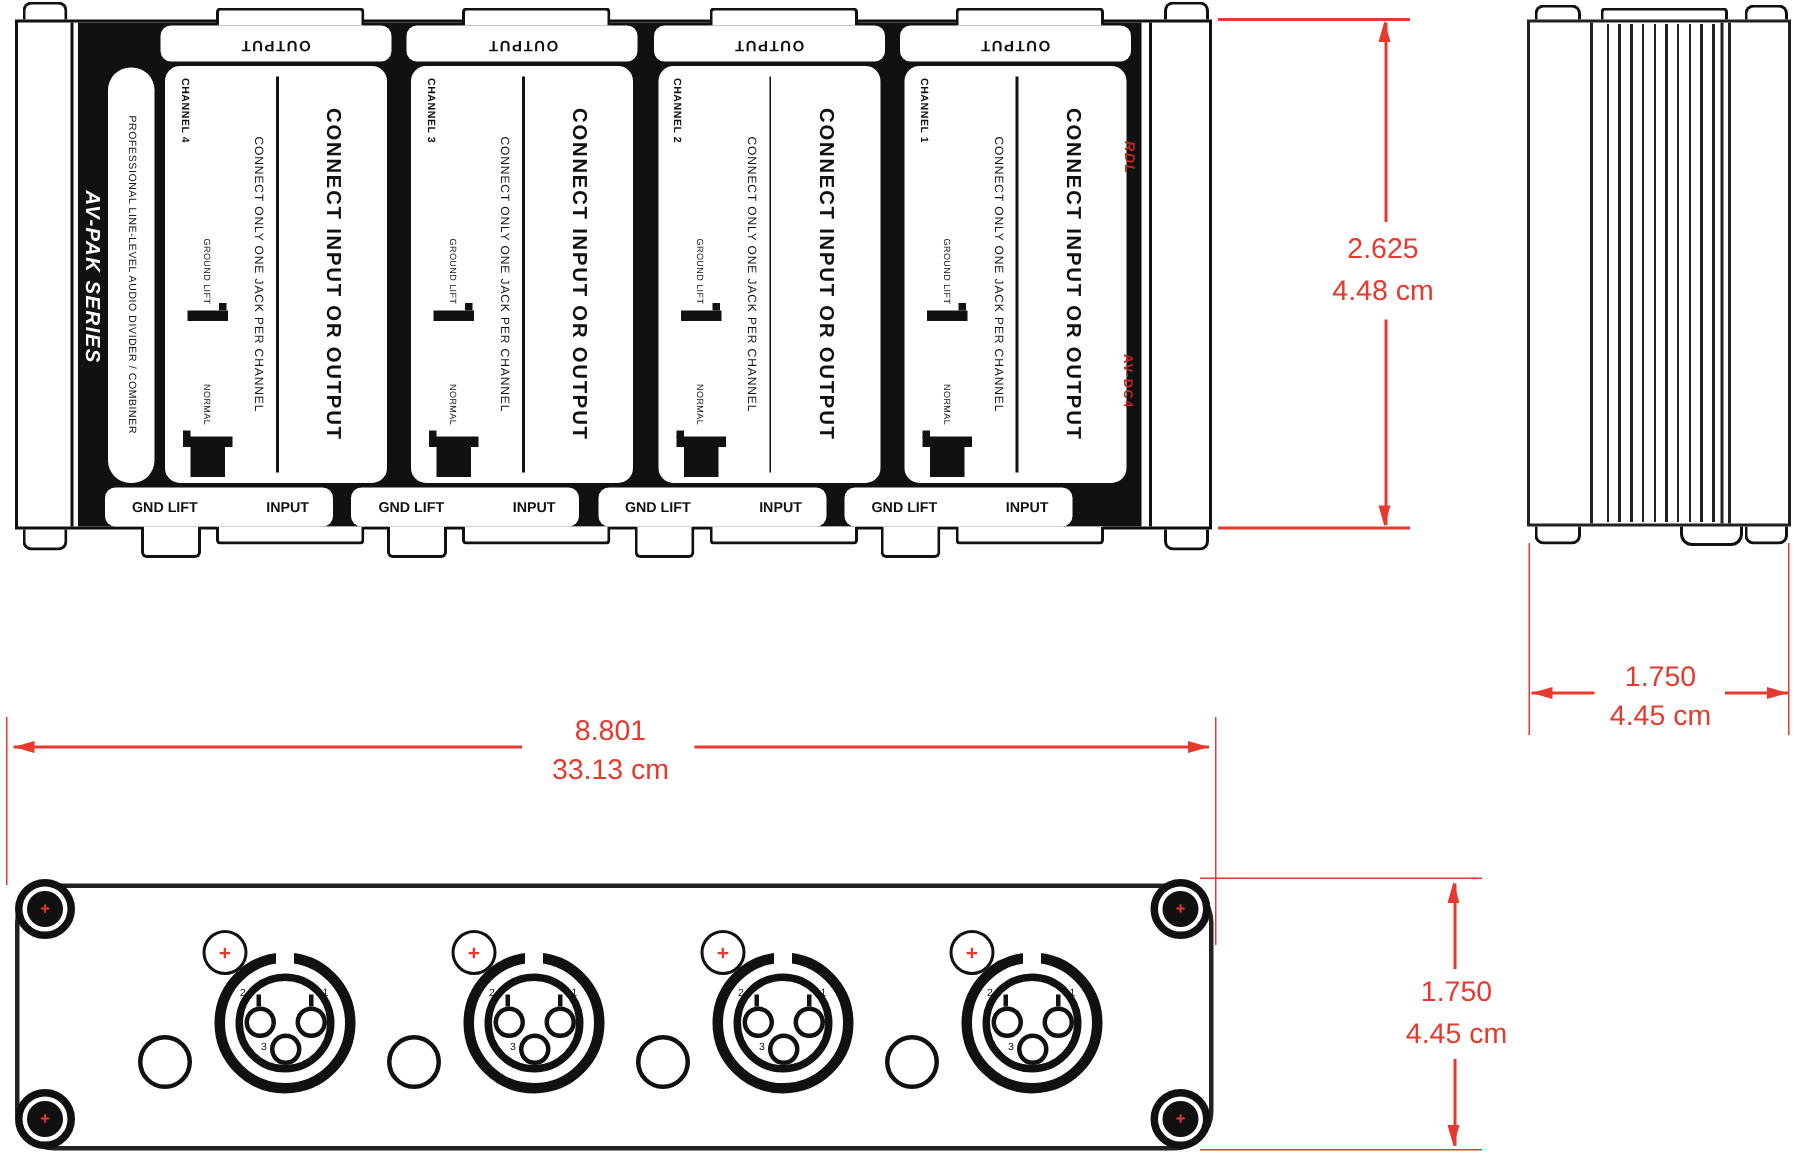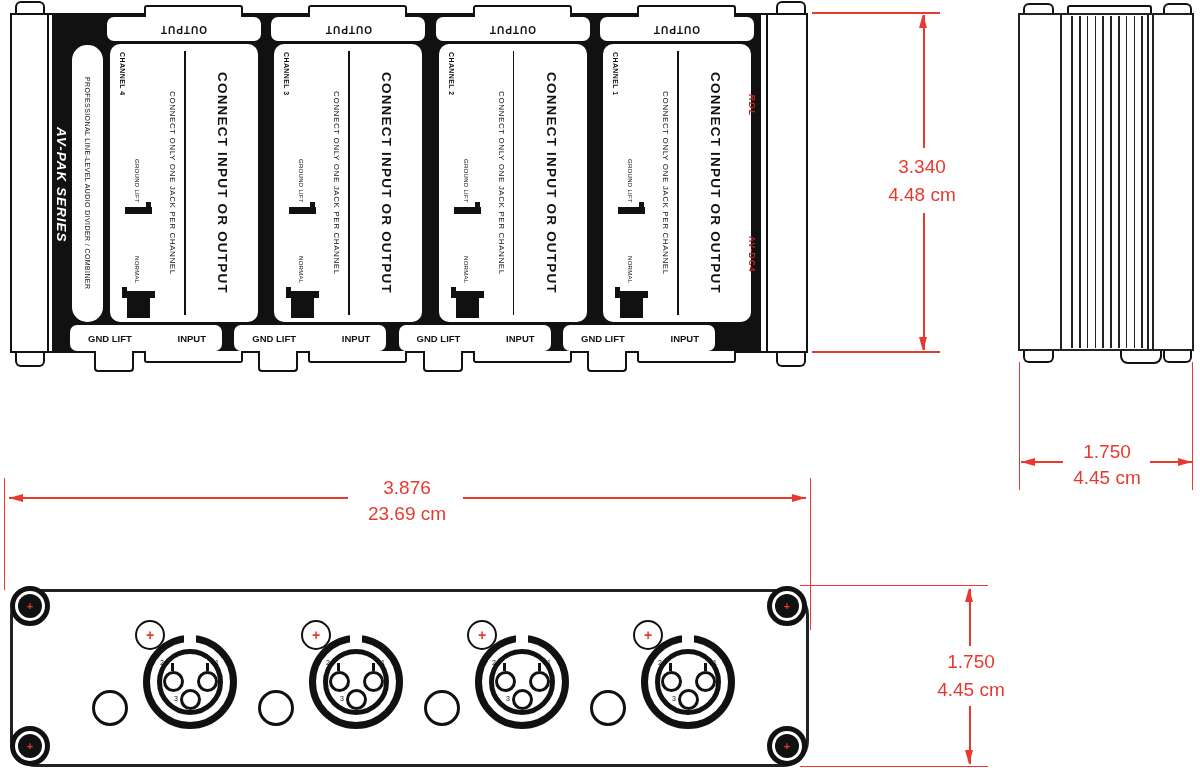--- a/index.html
+++ b/index.html
@@ -260,33 +260,33 @@
       </div>
   </div>
 
   <div>
     <div class="dim" style="left:812px;top:12px;width:128px;height:1.5px;"></div>
     <div class="dim" style="left:812px;top:351px;width:128px;height:1.5px;"></div>
     <div class="dim" style="left:923px;top:15px;width:1.5px;height:133px;"></div>
     <div class="dim" style="left:923px;top:213px;width:1.5px;height:137px;"></div>
     <div class="arr up" style="left:919px;top:14px;"></div>
     <div class="arr dn" style="left:919px;top:337px;"></div>
-    <div class="dimtxt" style="left:857px;top:156px;width:130px;">3.340</div>
+    <div class="dimtxt" style="left:857px;top:156px;width:130px;">2.625</div>
     <div class="dimtxt" style="left:857px;top:184px;width:130px;">4.48 cm</div>
   </div>
 
   <div>
     <div class="dim" style="left:3.5px;top:478px;width:1.5px;height:112px;"></div>
     <div class="dim" style="left:809.5px;top:478px;width:1.5px;height:152px;"></div>
     <div class="dim" style="left:9px;top:497px;width:339px;height:1.5px;"></div>
     <div class="dim" style="left:463px;top:497px;width:343px;height:1.5px;"></div>
     <div class="arr lf" style="left:9px;top:493.5px;"></div>
     <div class="arr rt" style="left:792px;top:493.5px;"></div>
-    <div class="dimtxt" style="left:327px;top:477px;width:160px;">3.876</div>
-    <div class="dimtxt" style="left:327px;top:503px;width:160px;">23.69 cm</div>
+    <div class="dimtxt" style="left:327px;top:477px;width:160px;">8.801</div>
+    <div class="dimtxt" style="left:327px;top:503px;width:160px;">33.13 cm</div>
   </div>
 
   <div>
     <div class="dim" style="left:1018.5px;top:362px;width:1.5px;height:128px;"></div>
     <div class="dim" style="left:1191.5px;top:362px;width:1.5px;height:128px;"></div>
     <div class="dim" style="left:1021px;top:461px;width:42px;height:1.5px;"></div>
     <div class="dim" style="left:1150px;top:461px;width:42px;height:1.5px;"></div>
     <div class="arr lf" style="left:1021px;top:457.5px;"></div>
     <div class="arr rt" style="left:1178px;top:457.5px;"></div>
     <div class="dimtxt" style="left:1040px;top:441px;width:134px;">1.750</div>

